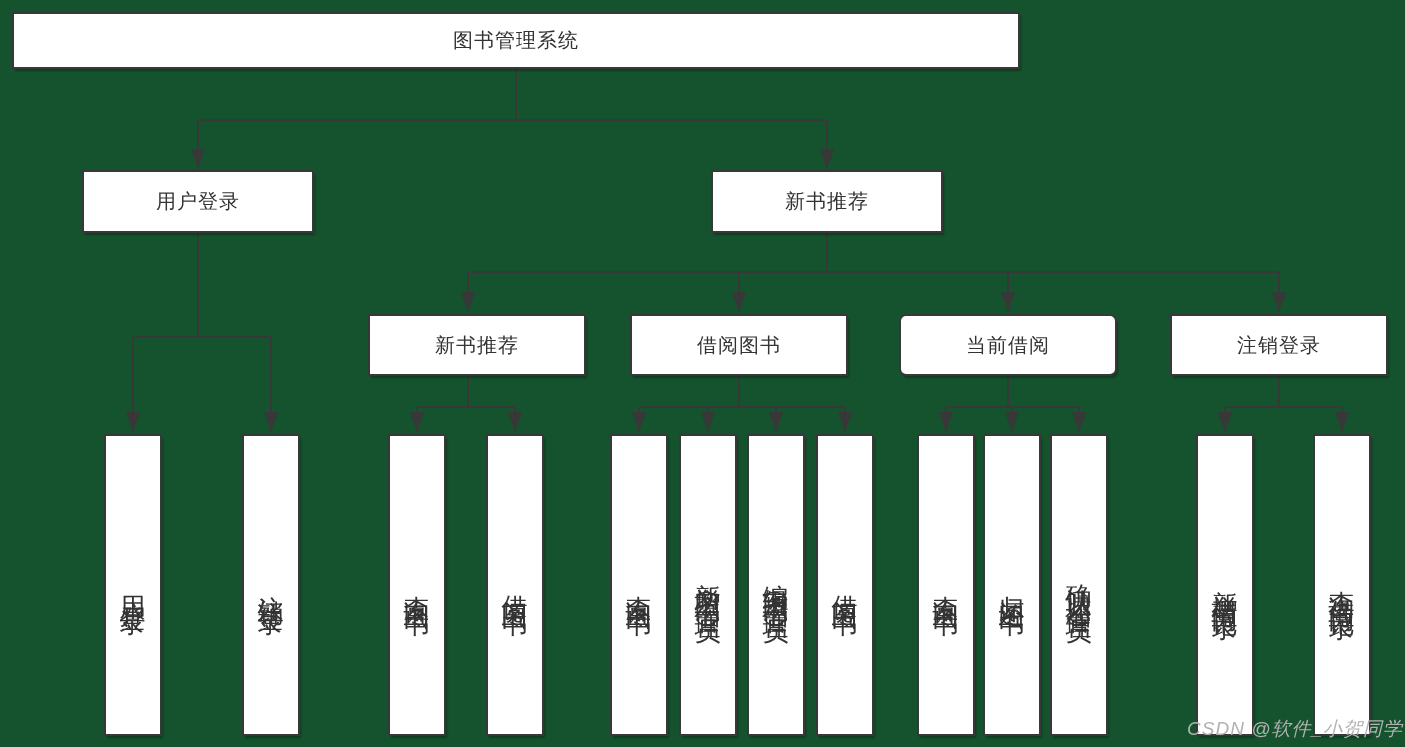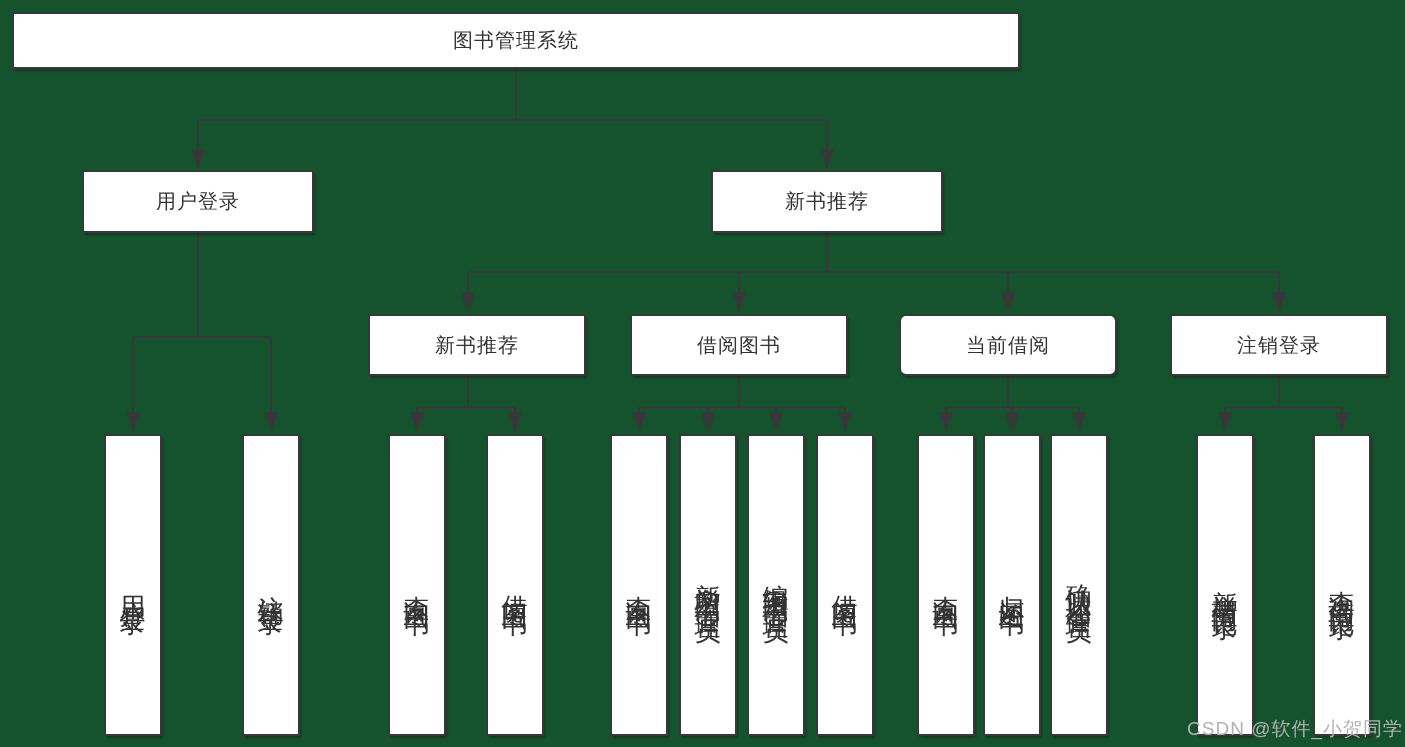--- a/index.html
+++ b/index.html
@@ -48,20 +48,21 @@
     white-space: nowrap;
   }
   .watermark {
     position: absolute;
     right: 2px;
     bottom: 5px;
     font-size: 19px;
     color: #b1b1b1;
     letter-spacing: 1px;
     white-space: nowrap;
+    font-style: italic;
   }
 </style>
 </head>
 <body>
 
 <div class="canvas">
 
   <svg class="connector-svg" viewBox="0 0 1405 747" xmlns="http://www.w3.org/2000/svg">
     <defs>
       <marker id="arw" markerUnits="userSpaceOnUse" markerWidth="22" markerHeight="18" refX="20" refY="8" orient="auto">

